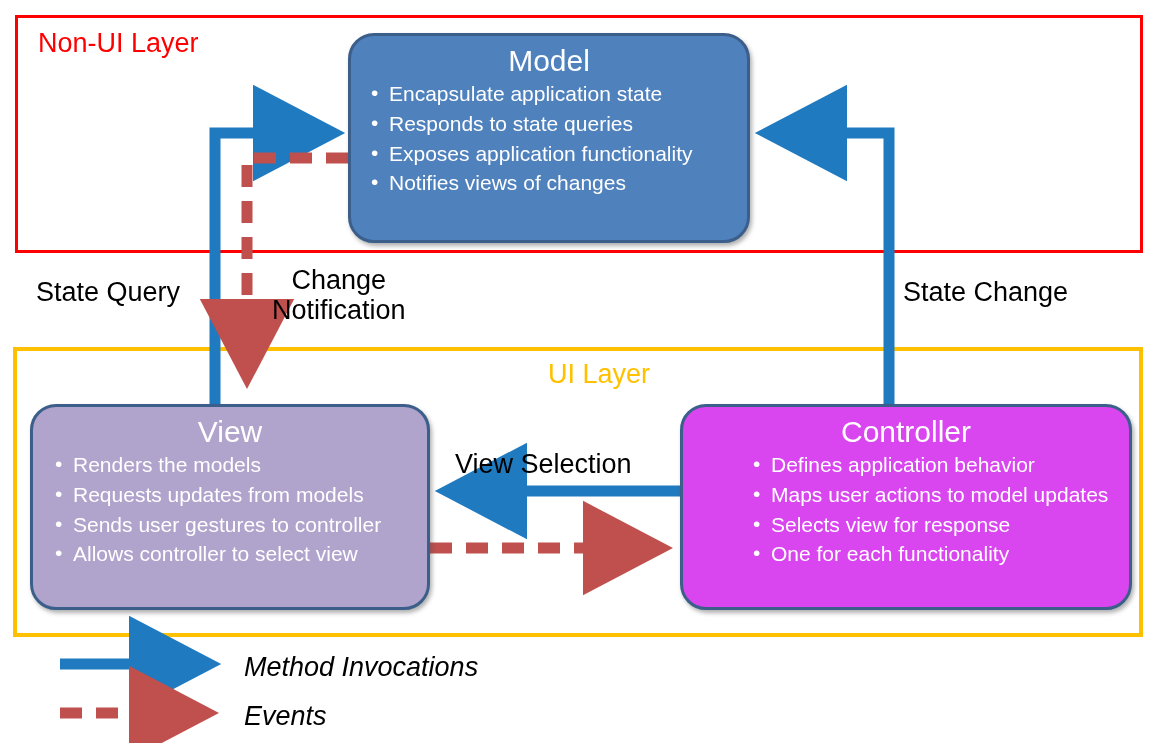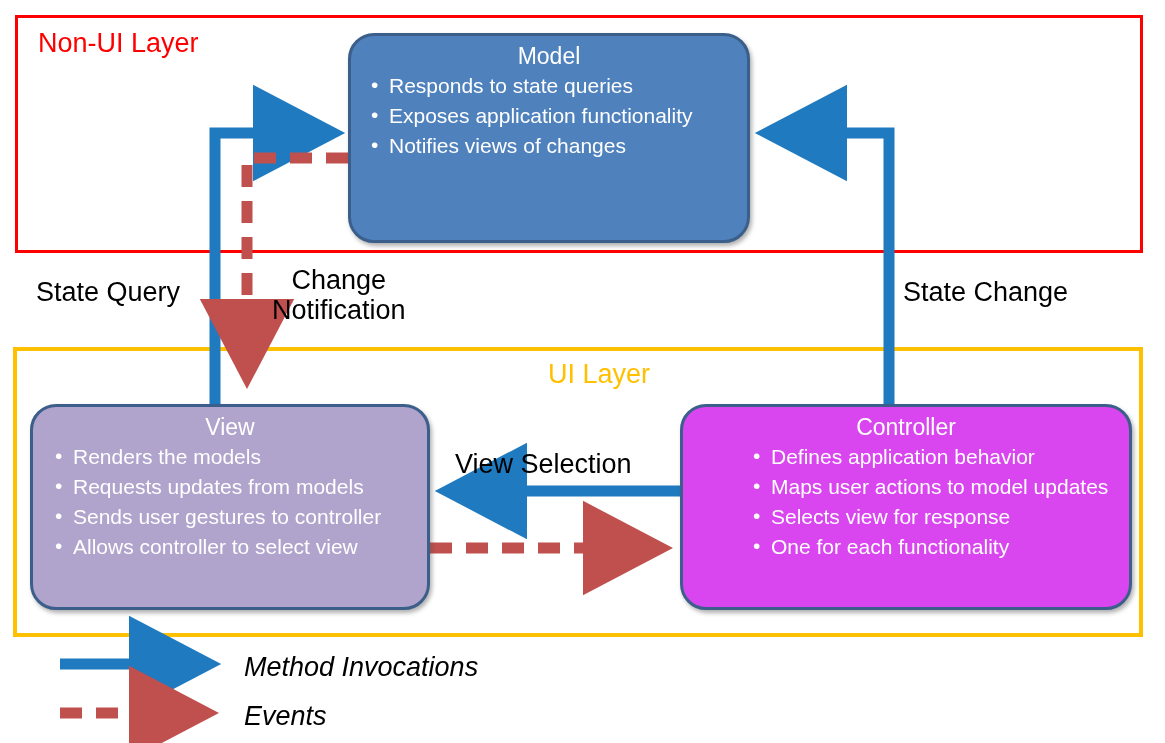--- a/index.html
+++ b/index.html
@@ -81,21 +81,21 @@
   }
   #controller-box {
     left: 680px;
     top: 404px;
     width: 452px;
     height: 206px;
     background: #d946ef;
   }
   .box-title {
     text-align: center;
-    font-size: 23px;
+    font-size: 30px;
     line-height: 1.1;
     padding-top: 8px;
     font-weight: normal;
     margin: 0;
   }
   .bullet-list {
     list-style: none;
     margin: 2px 0 0 0;
     padding: 0 0 0 18px;
   }
@@ -197,20 +197,21 @@
 
     <path d="M430,548 L662,548" fill="none" stroke="#C0504D" stroke-width="11" stroke-dasharray="22,14" stroke-linecap="butt" marker-end="url(#red-arrowhead)"></path>
 
     <path d="M60,664 L208,664" fill="none" stroke="#1F7AC0" stroke-width="11" stroke-linecap="butt" marker-end="url(#blue-arrowhead-legend)"></path>
     <path d="M60,713 L208,713" fill="none" stroke="#C0504D" stroke-width="11" stroke-dasharray="22,14" stroke-linecap="butt" marker-end="url(#red-arrowhead-legend)"></path>
   </svg>
 
   <div class="component-box" id="model-box">
     <div class="box-title">Model</div>
     <ul class="bullet-list">
+      <li>Encapsulate application state</li>
       <li>Responds to state queries</li>
       <li>Exposes application functionality</li>
       <li>Notifies views of changes</li>
     </ul>
   </div>
 
   <div class="component-box" id="view-box">
     <div class="box-title">View</div>
     <ul class="bullet-list">
       <li>Renders the models</li>

